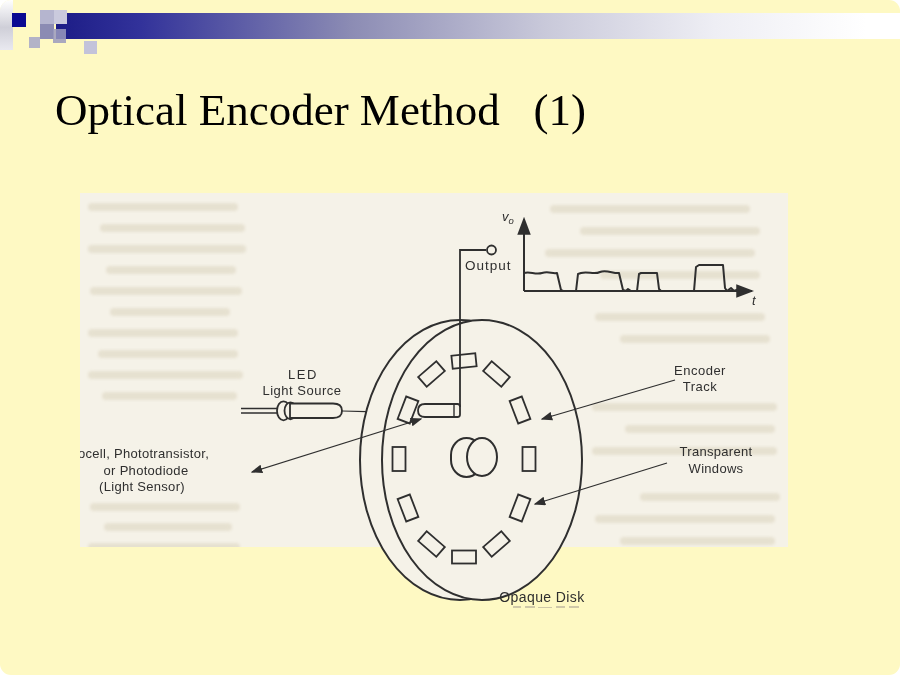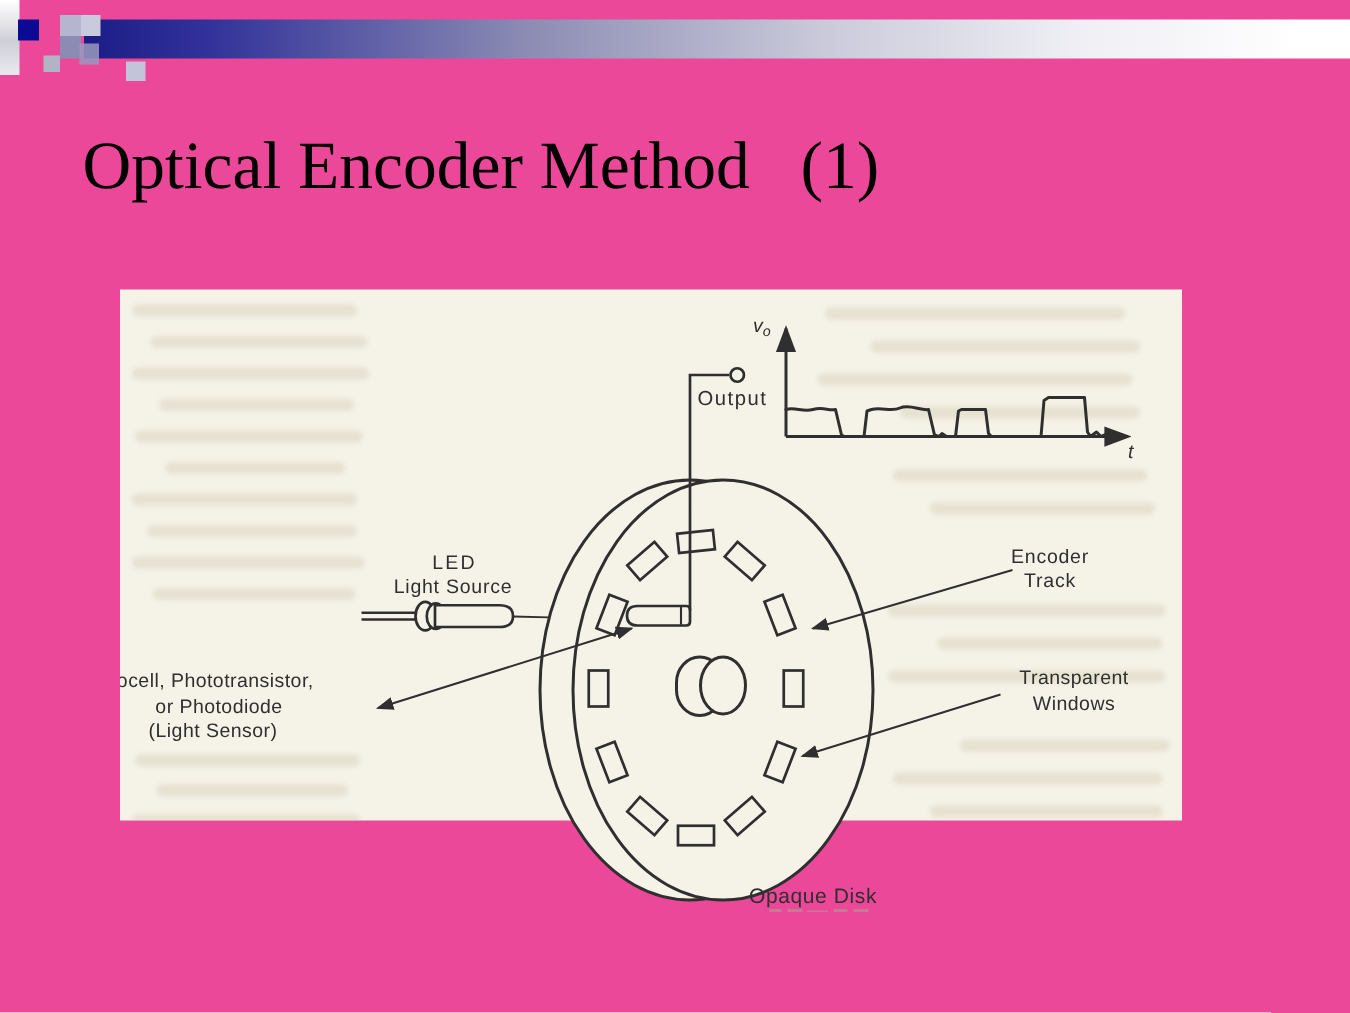--- a/index.html
+++ b/index.html
@@ -1,17 +1,17 @@
 <!DOCTYPE html>
 <html><head>
 <meta charset="utf-8">
 <style>
   html,body{margin:0;padding:0;background:#fff;}
-  .slide{position:relative;width:900px;height:675px;background:#ec4899;overflow:hidden;
-         font-family:"Liberation Sans",sans-serif;}
+  .slide{position:relative;width:900px;height:675px;background:#fef9c3;overflow:hidden;
+         font-family:"Liberation Sans",sans-serif;border-radius:11px;}
 
   
   .banner-bar{position:absolute;left:56px;top:13px;width:844px;height:26px;
     background:linear-gradient(to right,#1c1c86 0%,#32329a 10%,#8c8cb4 35%,#c9c9da 58%,#eeeef4 78%,#ffffff 96%);}
   .left-strip{position:absolute;left:0;top:0;width:13px;height:50px;
     background:linear-gradient(180deg,#ffffff 0%,#cfcfd8 55%,#e9e9f0 100%);}
   .sq{position:absolute;}
 
   
   .title{position:absolute;left:55px;top:84px;font-family:"Liberation Serif",serif;

